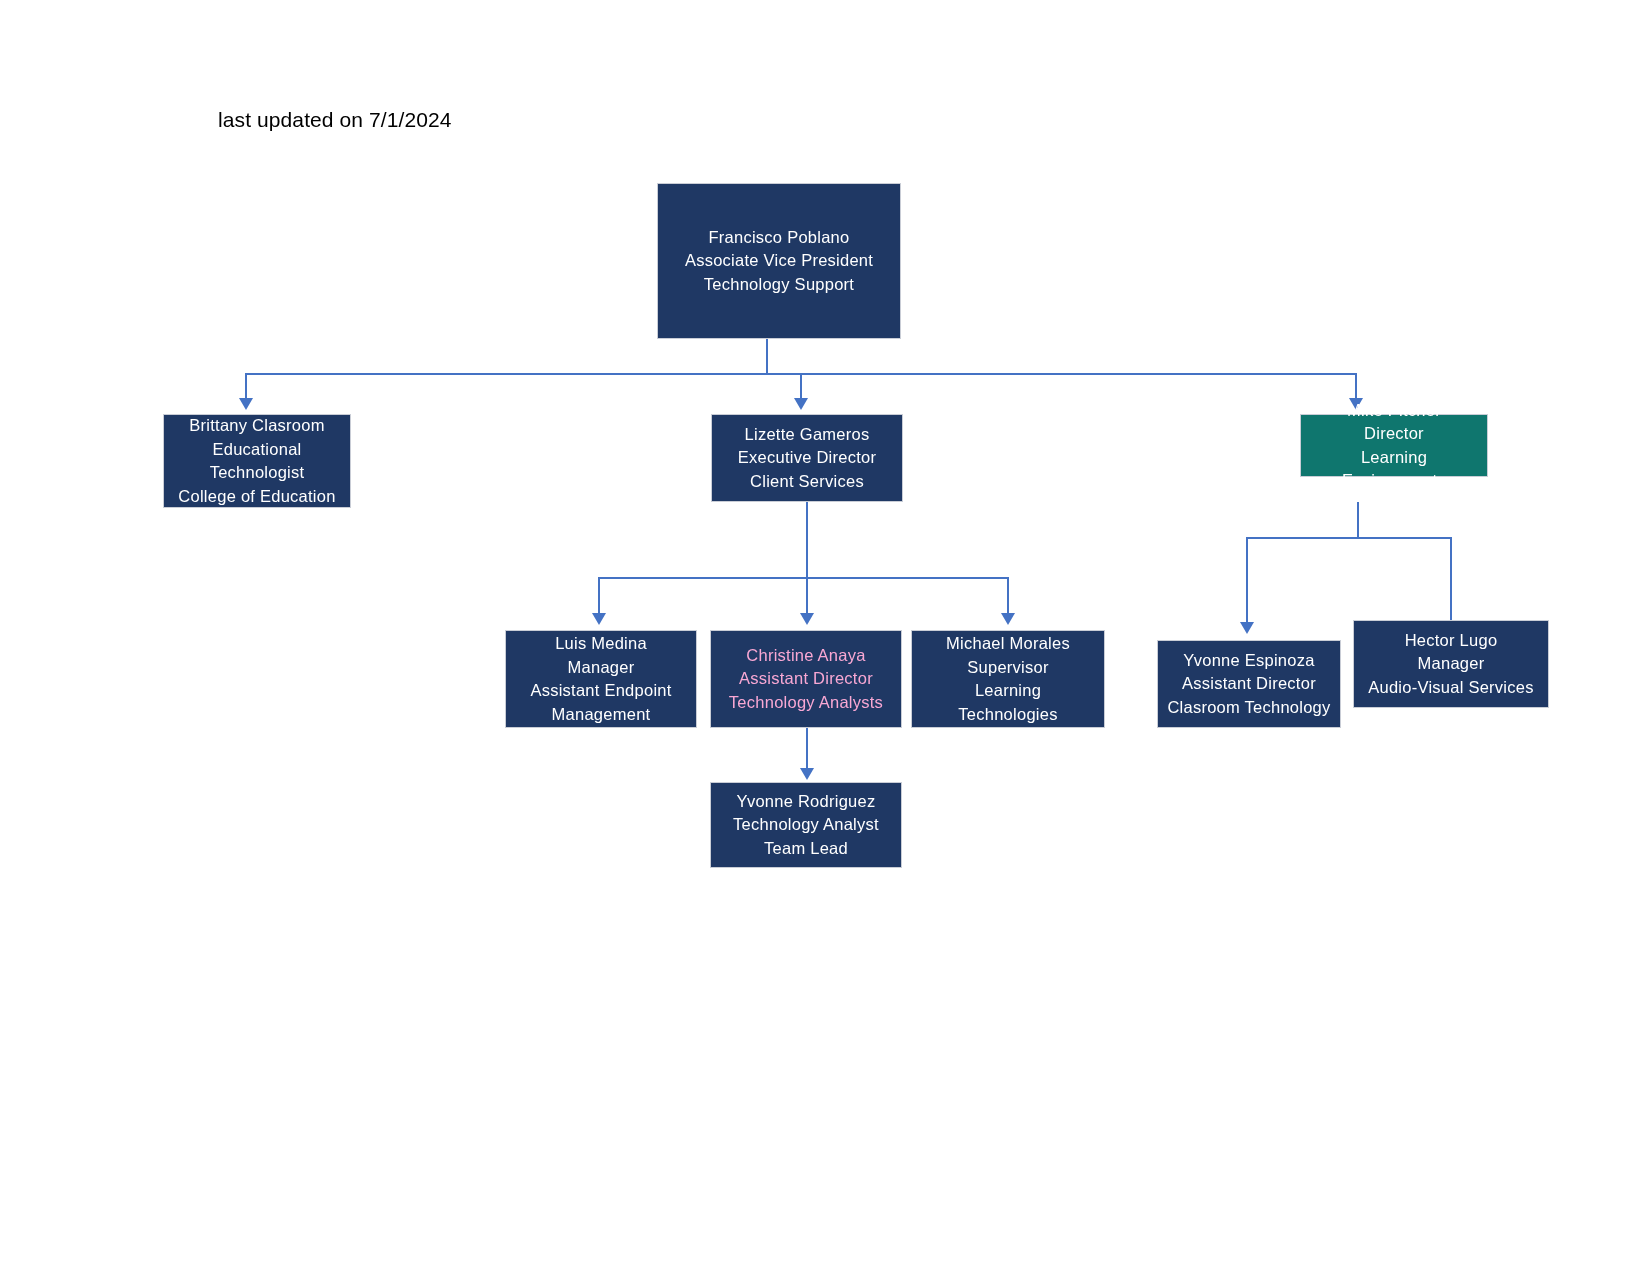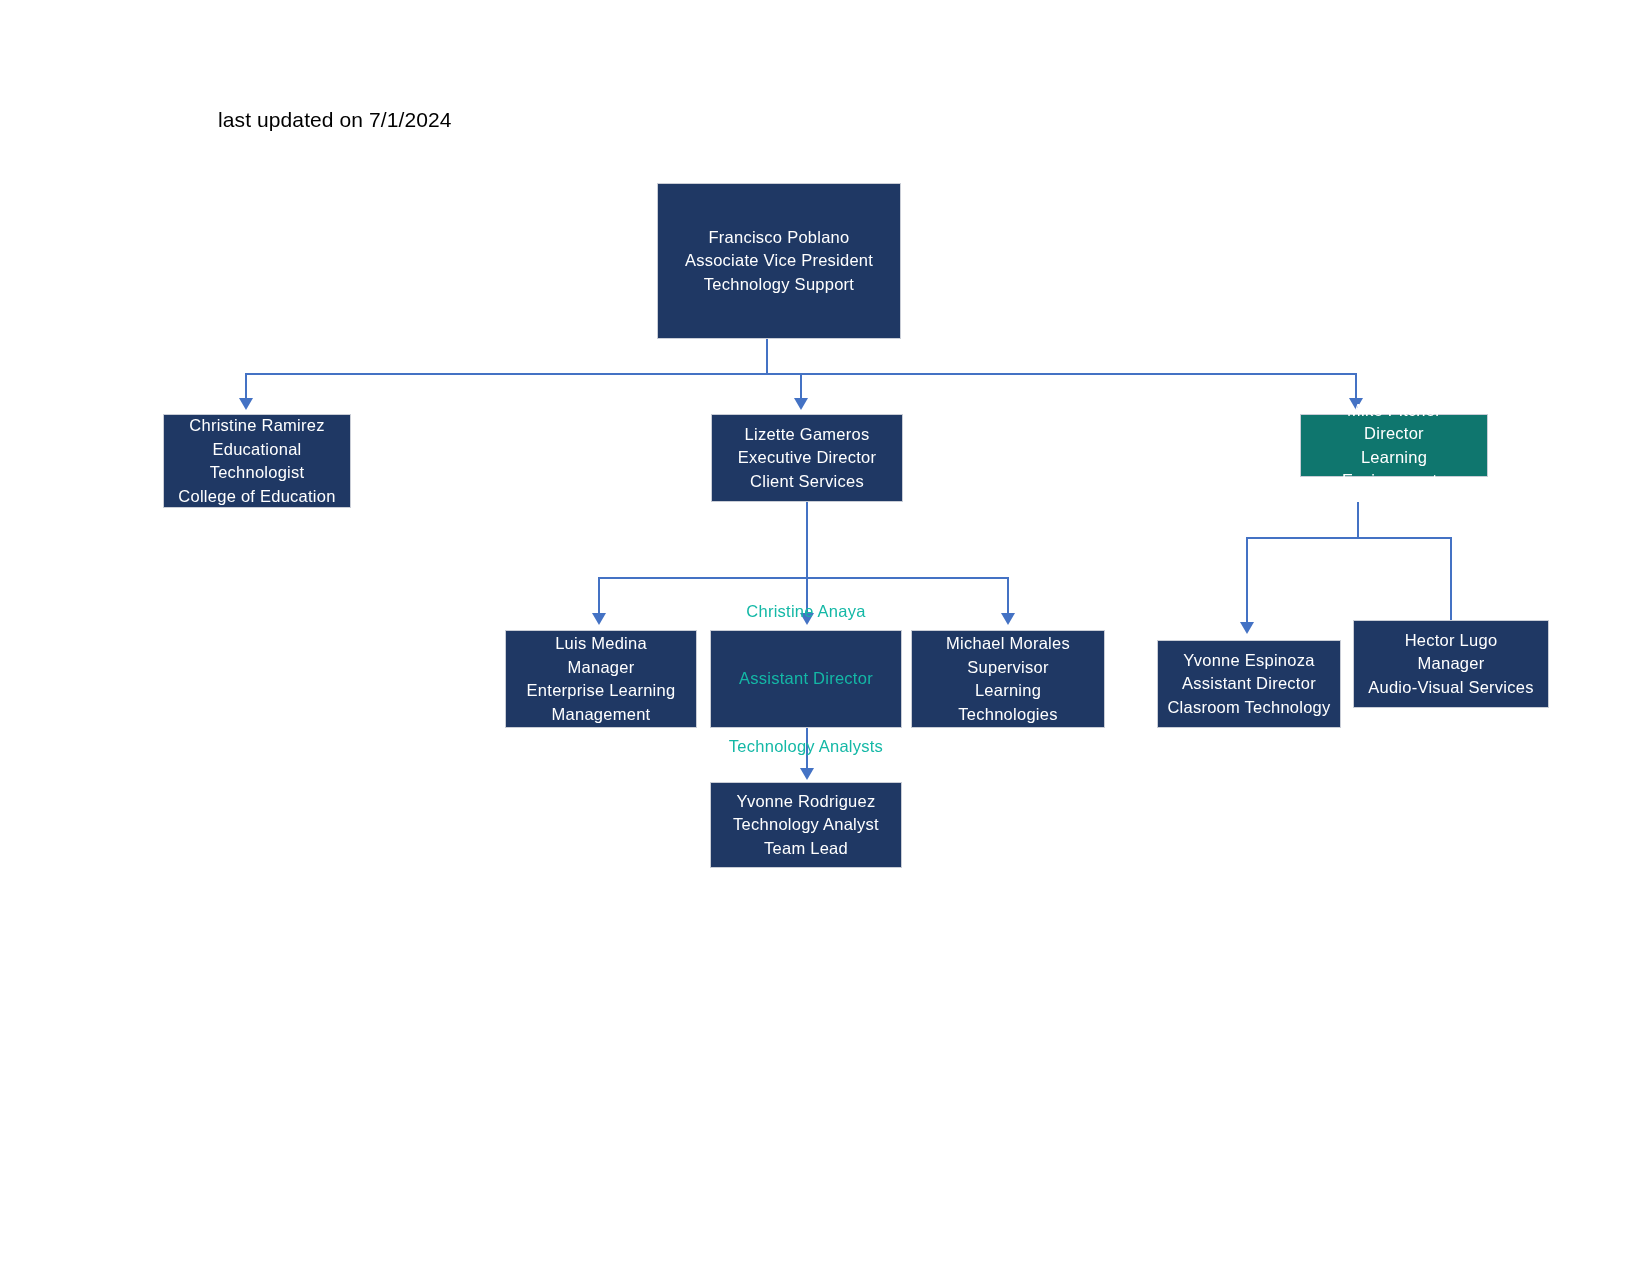--- a/index.html
+++ b/index.html
@@ -105,43 +105,43 @@
 
   <div class="conn v" style="left: 806px; top: 728px; height: 41px; background: rgb(68, 114, 196);"></div>
   <div class="arrow" style="left: 800px; top: 768px; border-top-color: rgb(68, 114, 196);"></div>
 
   <div class="node" style="left: 657px; top: 183px; width: 244px; height: 156px; background: rgb(31, 56, 100); border-color: rgb(201, 205, 214); color: rgb(255, 255, 255);">
       <span class="line">Francisco Poblano</span>
       <span class="line">Associate Vice President</span>
       <span class="line">Technology Support</span>
     </div>
   <div class="node" style="left: 163px; top: 414px; width: 188px; height: 94px; background: rgb(31, 56, 100); border-color: rgb(201, 205, 214); color: rgb(255, 255, 255);">
-      <span class="line">Christine Ramirez</span>
+      <span class="line">Brittany Clasroom</span>
       <span class="line">Educational</span>
       <span class="line">Technologist</span>
       <span class="line">College of Education</span>
     </div>
   <div class="node" style="left: 711px; top: 414px; width: 192px; height: 88px; background: rgb(31, 56, 100); border-color: rgb(201, 205, 214); color: rgb(255, 255, 255);">
       <span class="line">Lizette Gameros</span>
       <span class="line">Executive Director</span>
       <span class="line">Client Services</span>
     </div>
   <div class="node" style="left: 1300px; top: 414px; width: 188px; height: 63px; background: #0f766e; border-color: rgb(201, 205, 214); color: rgb(255, 255, 255);">
       <span class="line">Mike Pitcher</span>
       <span class="line">Director</span>
       <span class="line">Learning</span>
       <span class="line">Environments</span>
     </div>
   <div class="node" style="left: 505px; top: 630px; width: 192px; height: 98px; background: rgb(31, 56, 100); border-color: rgb(201, 205, 214); color: rgb(255, 255, 255);">
       <span class="line">Luis Medina</span>
       <span class="line">Manager</span>
-      <span class="line">Enterprise Learning</span>
+      <span class="line">Assistant Endpoint</span>
       <span class="line">Management</span>
     </div>
-  <div class="node" style="left: 710px; top: 630px; width: 192px; height: 98px; background: rgb(31, 56, 100); border-color: rgb(201, 205, 214); color: #14b8a6; gap: 44px;">
+  <div class="node" style="left: 710px; top: 630px; width: 192px; height: 98px; background: rgb(31, 56, 100); border-color: rgb(201, 205, 214); color: #f9a8d4;">
       <span class="line">Christine Anaya</span>
       <span class="line">Assistant Director</span>
       <span class="line">Technology Analysts</span>
     </div>
   <div class="node" style="left: 911px; top: 630px; width: 194px; height: 98px; background: rgb(31, 56, 100); border-color: rgb(201, 205, 214); color: rgb(255, 255, 255);">
       <span class="line">Michael Morales</span>
       <span class="line">Supervisor</span>
       <span class="line">Learning</span>
       <span class="line">Technologies</span>
     </div>

